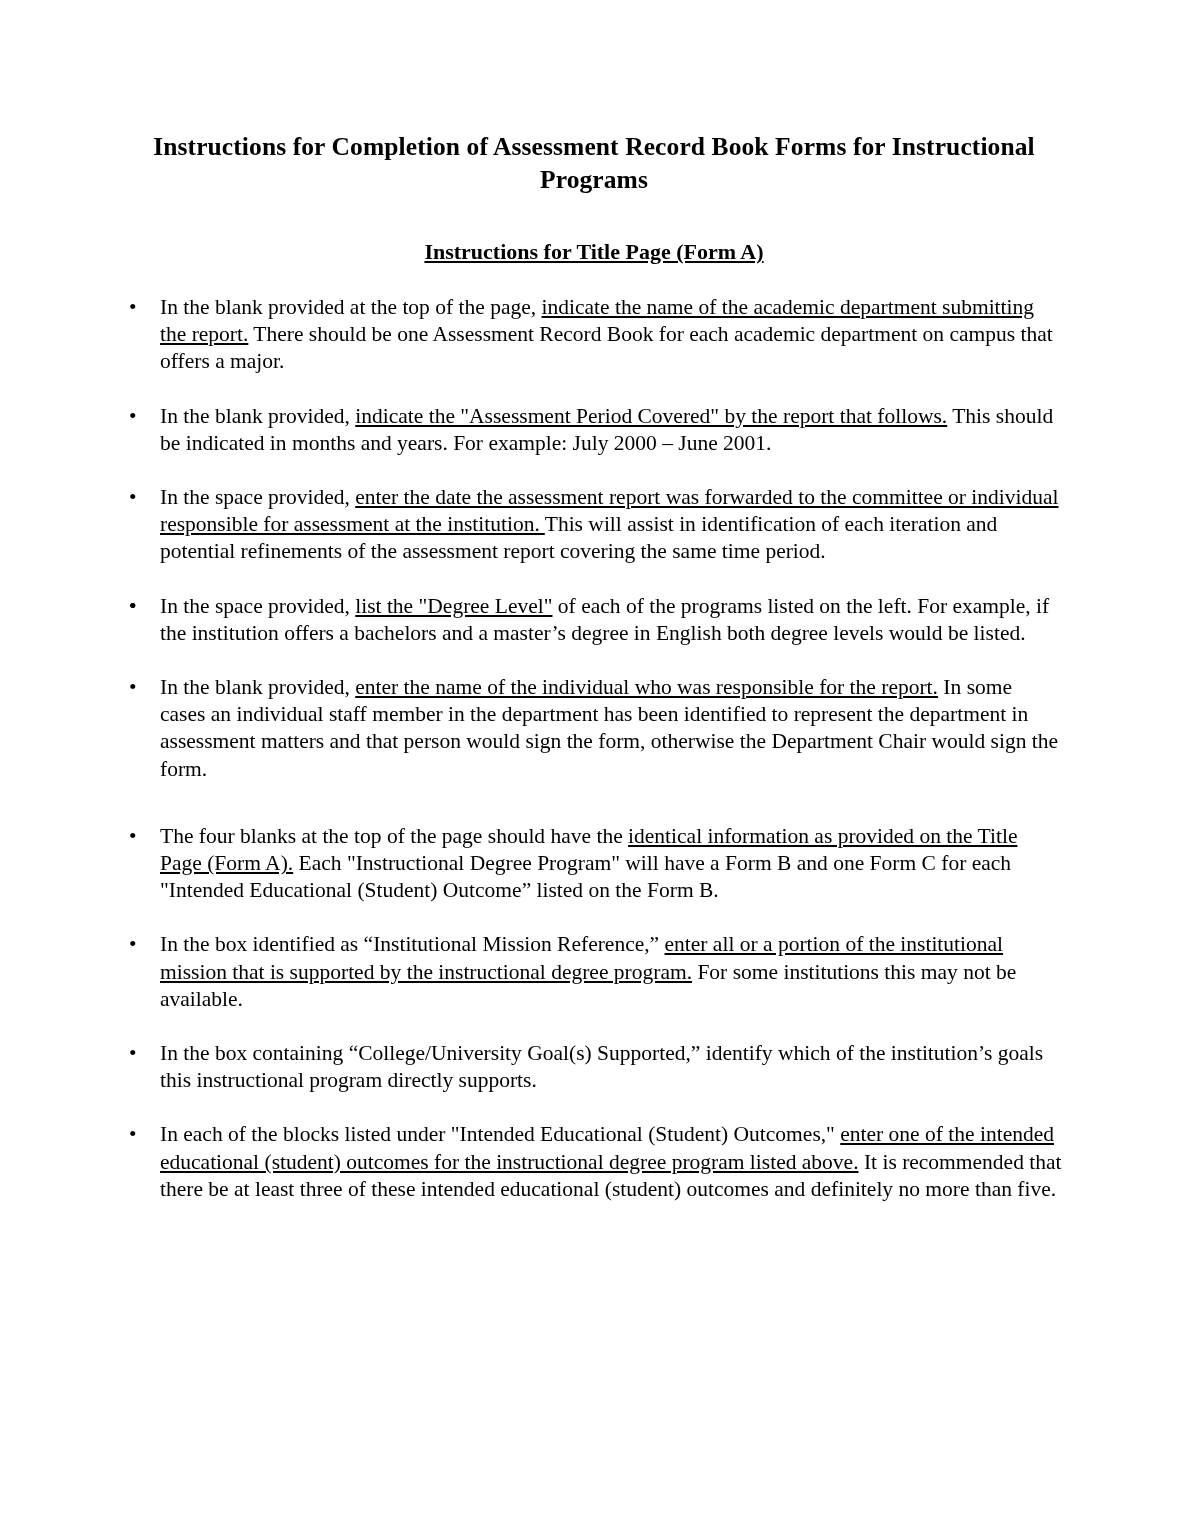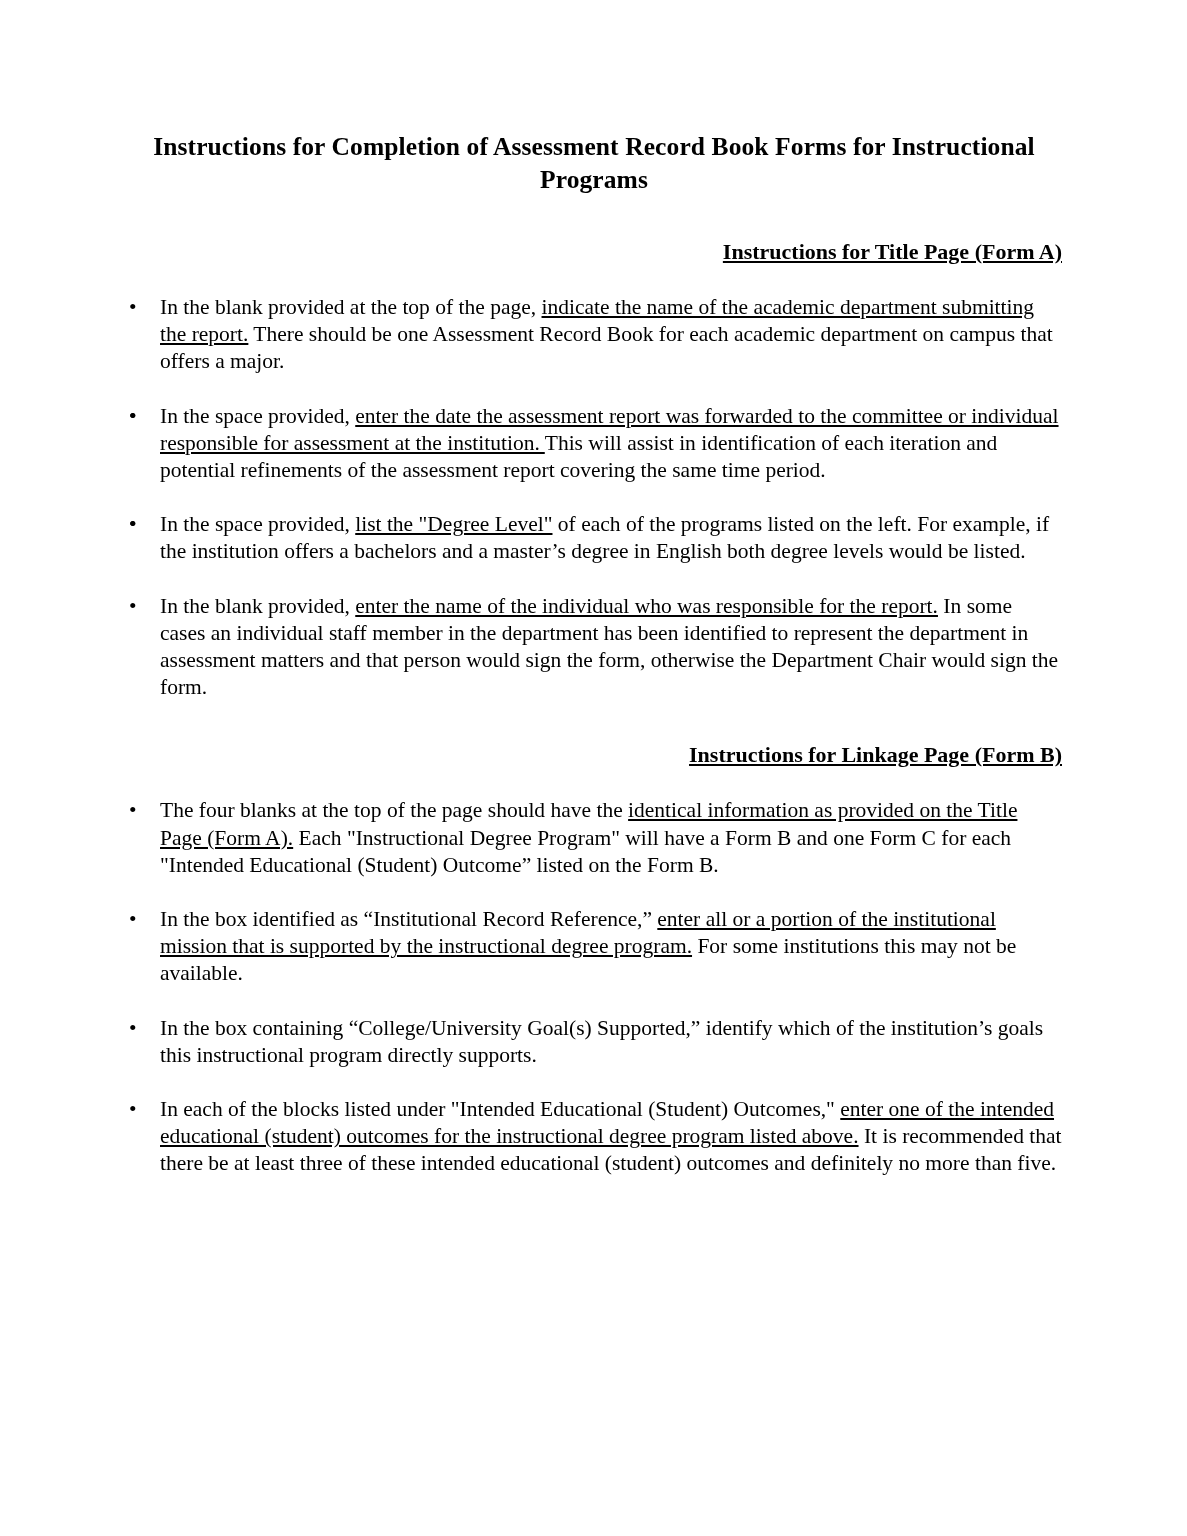--- a/index.html
+++ b/index.html
@@ -36,21 +36,21 @@
     margin: 0 0 0 0;
     letter-spacing: 0.1px;
   }
   .section-heading {
     font-size: 22px;
     font-weight: bold;
     text-decoration: underline;
     line-height: 28px;
     margin: 0;
     display: block;
-    text-align: right;
+    text-align: center;
   }
   .heading-a-wrap { margin-top: 42px; }
   .heading-b-wrap { margin-top: 40px; }
   ul.bullets {
     list-style: none;
     margin: 0;
     padding: 0;
   }
   ul.bullets > li {
     position: relative;
@@ -80,32 +80,31 @@
 
 <div class="page">
   <div class="content">
 
     <h1 class="doc-title">Instructions for Completion of Assessment Record Book Forms for Instructional Programs</h1>
 
     <div class="heading-a-wrap">
       <h2 class="section-heading">Instructions for Title Page (Form A)</h2>
       <ul class="bullets" id="list-0">
           <li class="first-item"><span class="bullet-dot">•</span><span class="para-text"><span>In the blank provided at the top of the page, </span><span class="u">indicate the name of the academic department submitting the report.</span><span>  There should be one Assessment Record Book for each academic department on campus that offers a major.</span></span></li>
-          <li><span class="bullet-dot">•</span></li>
+          <li><span class="bullet-dot">•</span><span class="para-text"><span>In the blank provided, </span><span class="u">indicate the "Assessment Period Covered" by the report that follows.</span><span> This should be indicated in  months and years.  For example: July 2000 – June 2001.</span></span></li>
           <li><span class="bullet-dot">•</span><span class="para-text"><span>In the space provided, </span><span class="u">enter the date the assessment report was forwarded to the committee or individual responsible for assessment at the institution. </span><span> This will assist in identification of each iteration and potential refinements of the assessment report covering the same time period.</span></span></li>
           <li><span class="bullet-dot">•</span></li>
           <li><span class="bullet-dot">•</span><span class="para-text"><span>In the space provided, </span><span class="u">list the "Degree Level"</span><span> of each of the programs listed on the left.  For example, if the institution offers a bachelors and a master’s degree in English both degree levels would be listed.</span></span></li>
           <li><span class="bullet-dot">•</span><span class="para-text"><span>In the blank provided, </span><span class="u">enter the name of the individual who was responsible for the report.</span><span>  In some cases an individual staff member in the department has been identified to represent the department in assessment matters and that person would sign the form, otherwise the Department Chair would sign the form.</span></span></li>
         </ul>
     </div>
 
     <div class="heading-b-wrap">
-      <h2 class="section-heading">Instructions for Linkage Page (Form B)</h2>
       <ul class="bullets" id="list-1">
           <li class="first-item"><span class="bullet-dot">•</span><span class="para-text"><span>The four blanks at the top of the page should have the </span><span class="u">identical information as provided on the Title Page (Form A).</span><span>  Each "Instructional Degree Program" will have a Form B and one Form C for each "Intended Educational (Student) Outcome” listed on the Form B.</span></span></li>
-          <li><span class="bullet-dot">•</span><span class="para-text"><span>In the box identified as “Institutional Record Reference,” </span><span class="u">enter all or a portion of the institutional mission that is supported by the instructional degree program.</span><span>  For some institutions this may not be available.</span></span></li>
+          <li><span class="bullet-dot">•</span><span class="para-text"><span>In the box identified as “Institutional Mission Reference,” </span><span class="u">enter all or a portion of the institutional mission that is supported by the instructional degree program.</span><span>  For some institutions this may not be available.</span></span></li>
           <li><span class="bullet-dot">•</span><span class="para-text"><span>In the box containing “College/University Goal(s) Supported,” identify which of the institution’s goals this instructional program directly supports.</span></span></li>
           <li><span class="bullet-dot">•</span><span class="para-text"><span>In each of the blocks listed under "Intended Educational (Student) Outcomes," </span><span class="u">enter one of the intended educational (student) outcomes for the instructional degree program listed above.</span><span> It is recommended that there be at least three of these intended educational (student) outcomes and definitely no more than five.</span></span></li>
         </ul>
     </div>
 
   </div>
 </div>
 
 </body></html>

